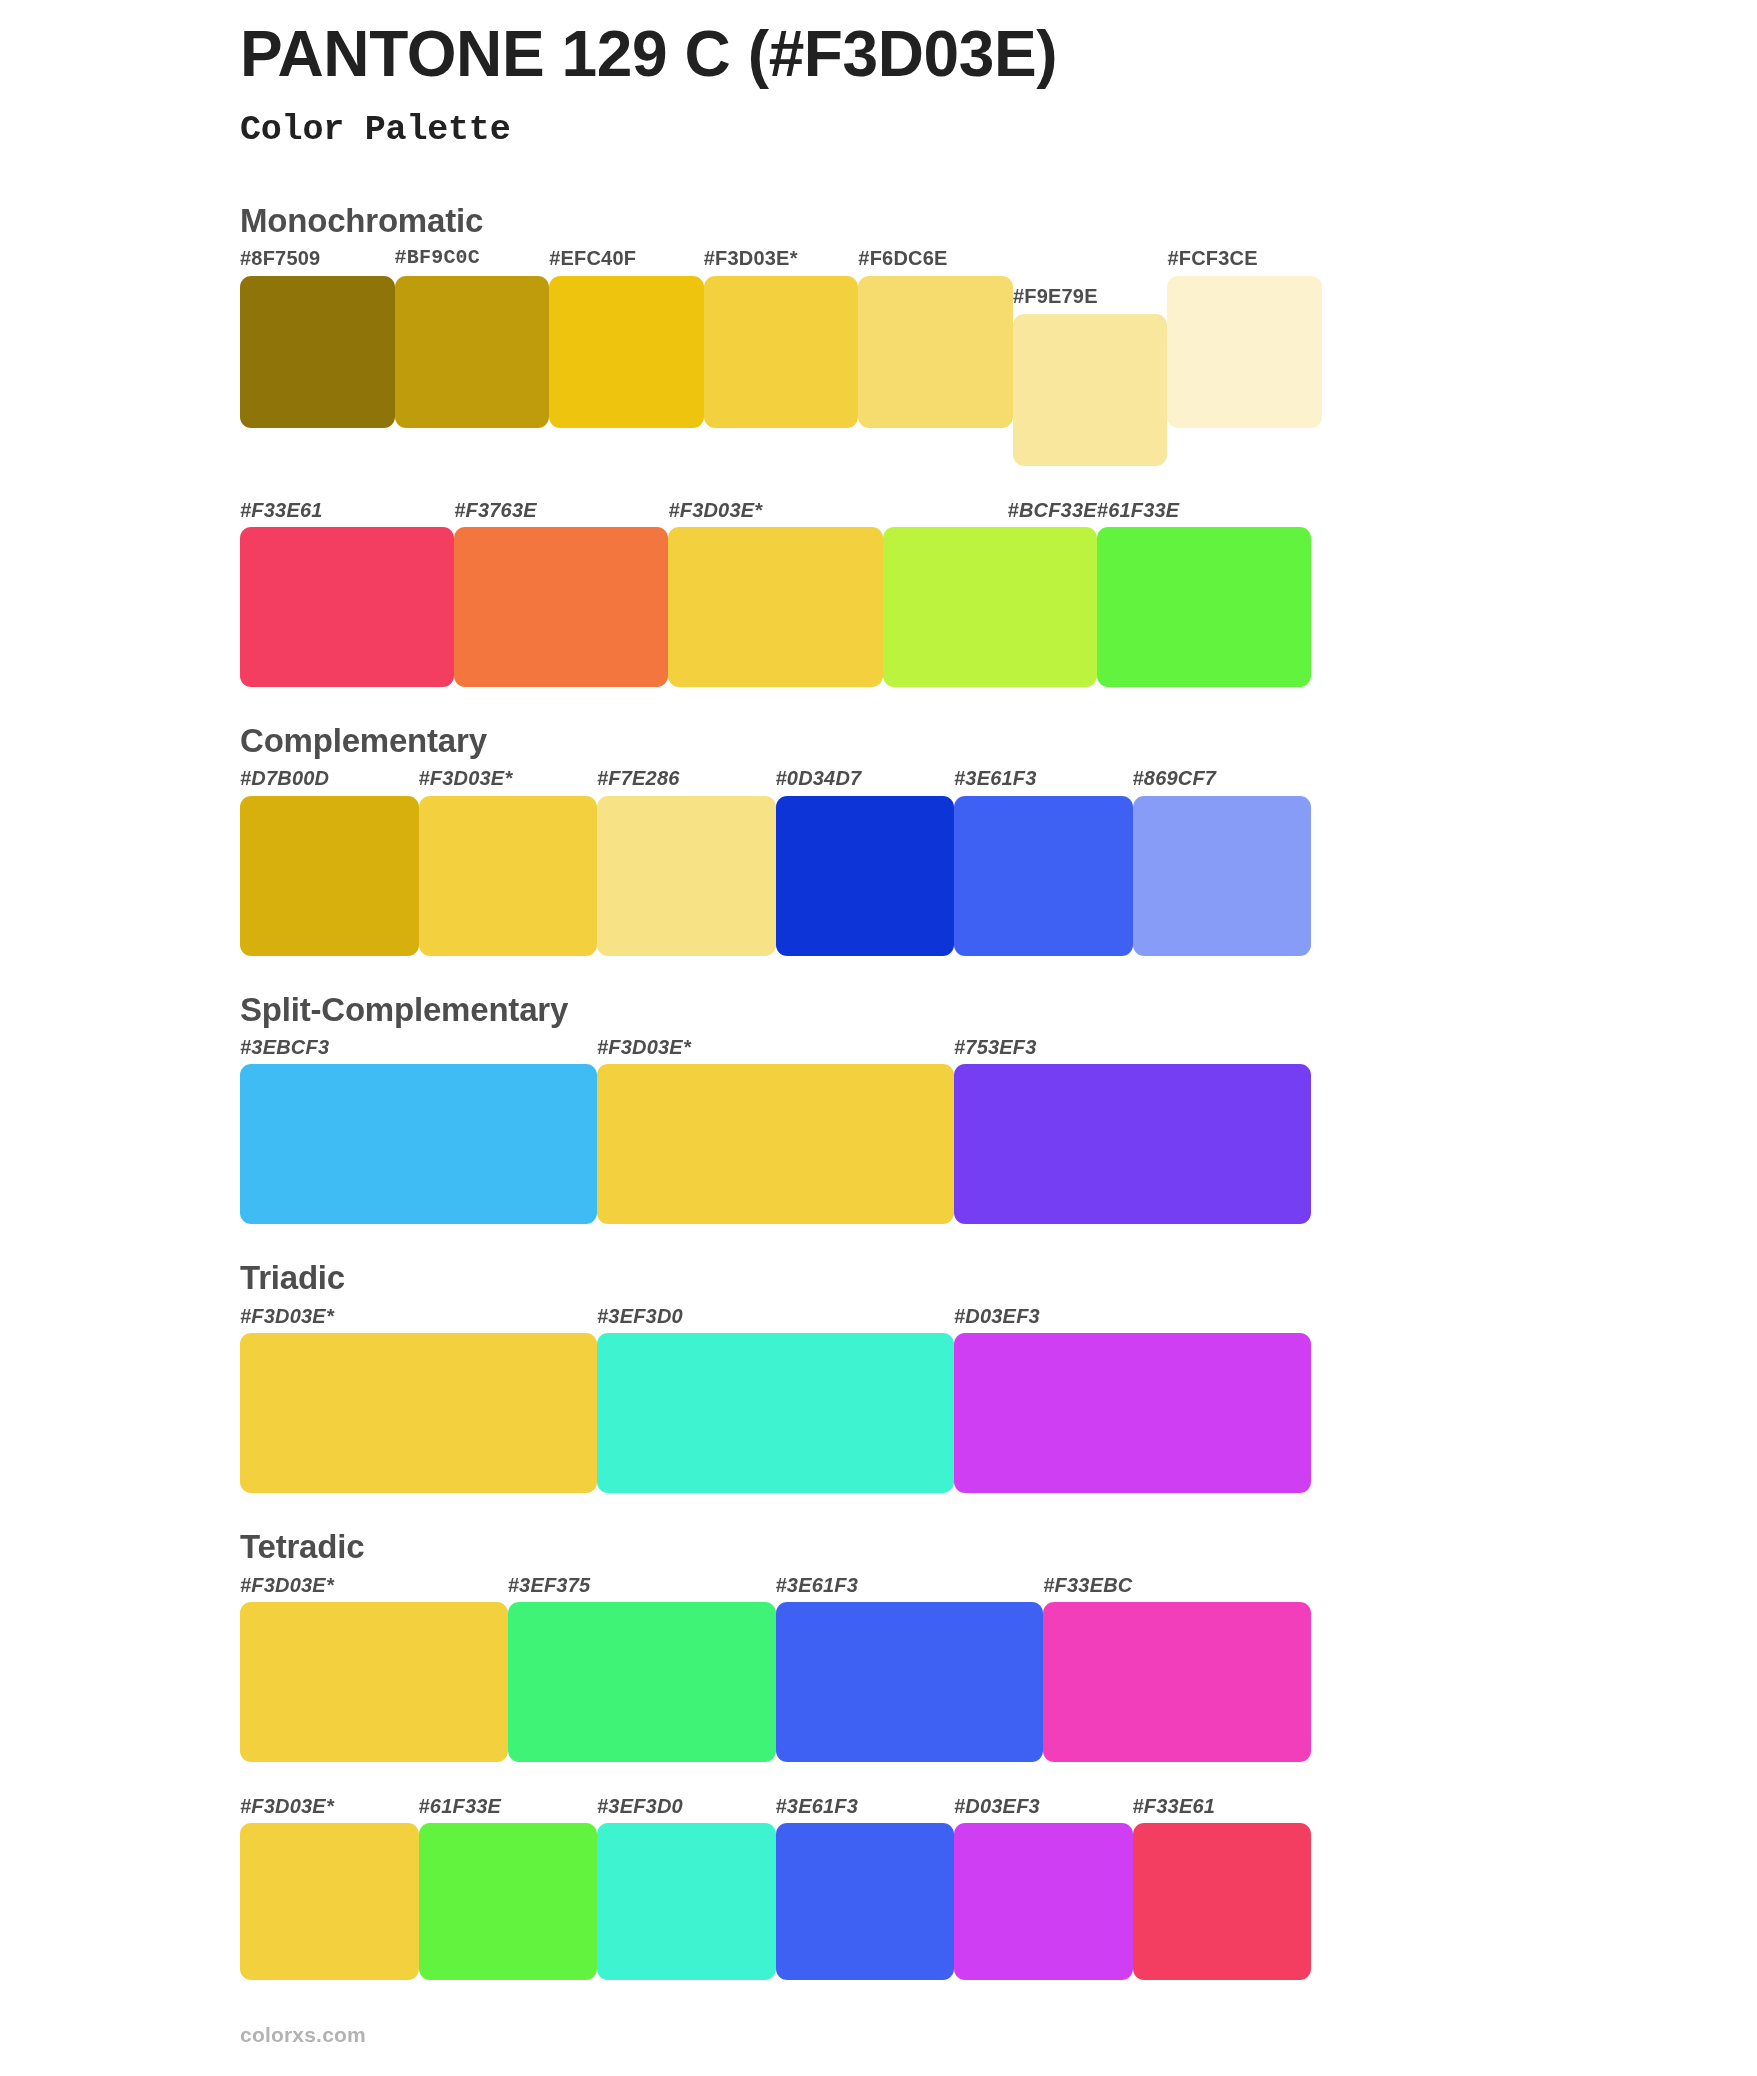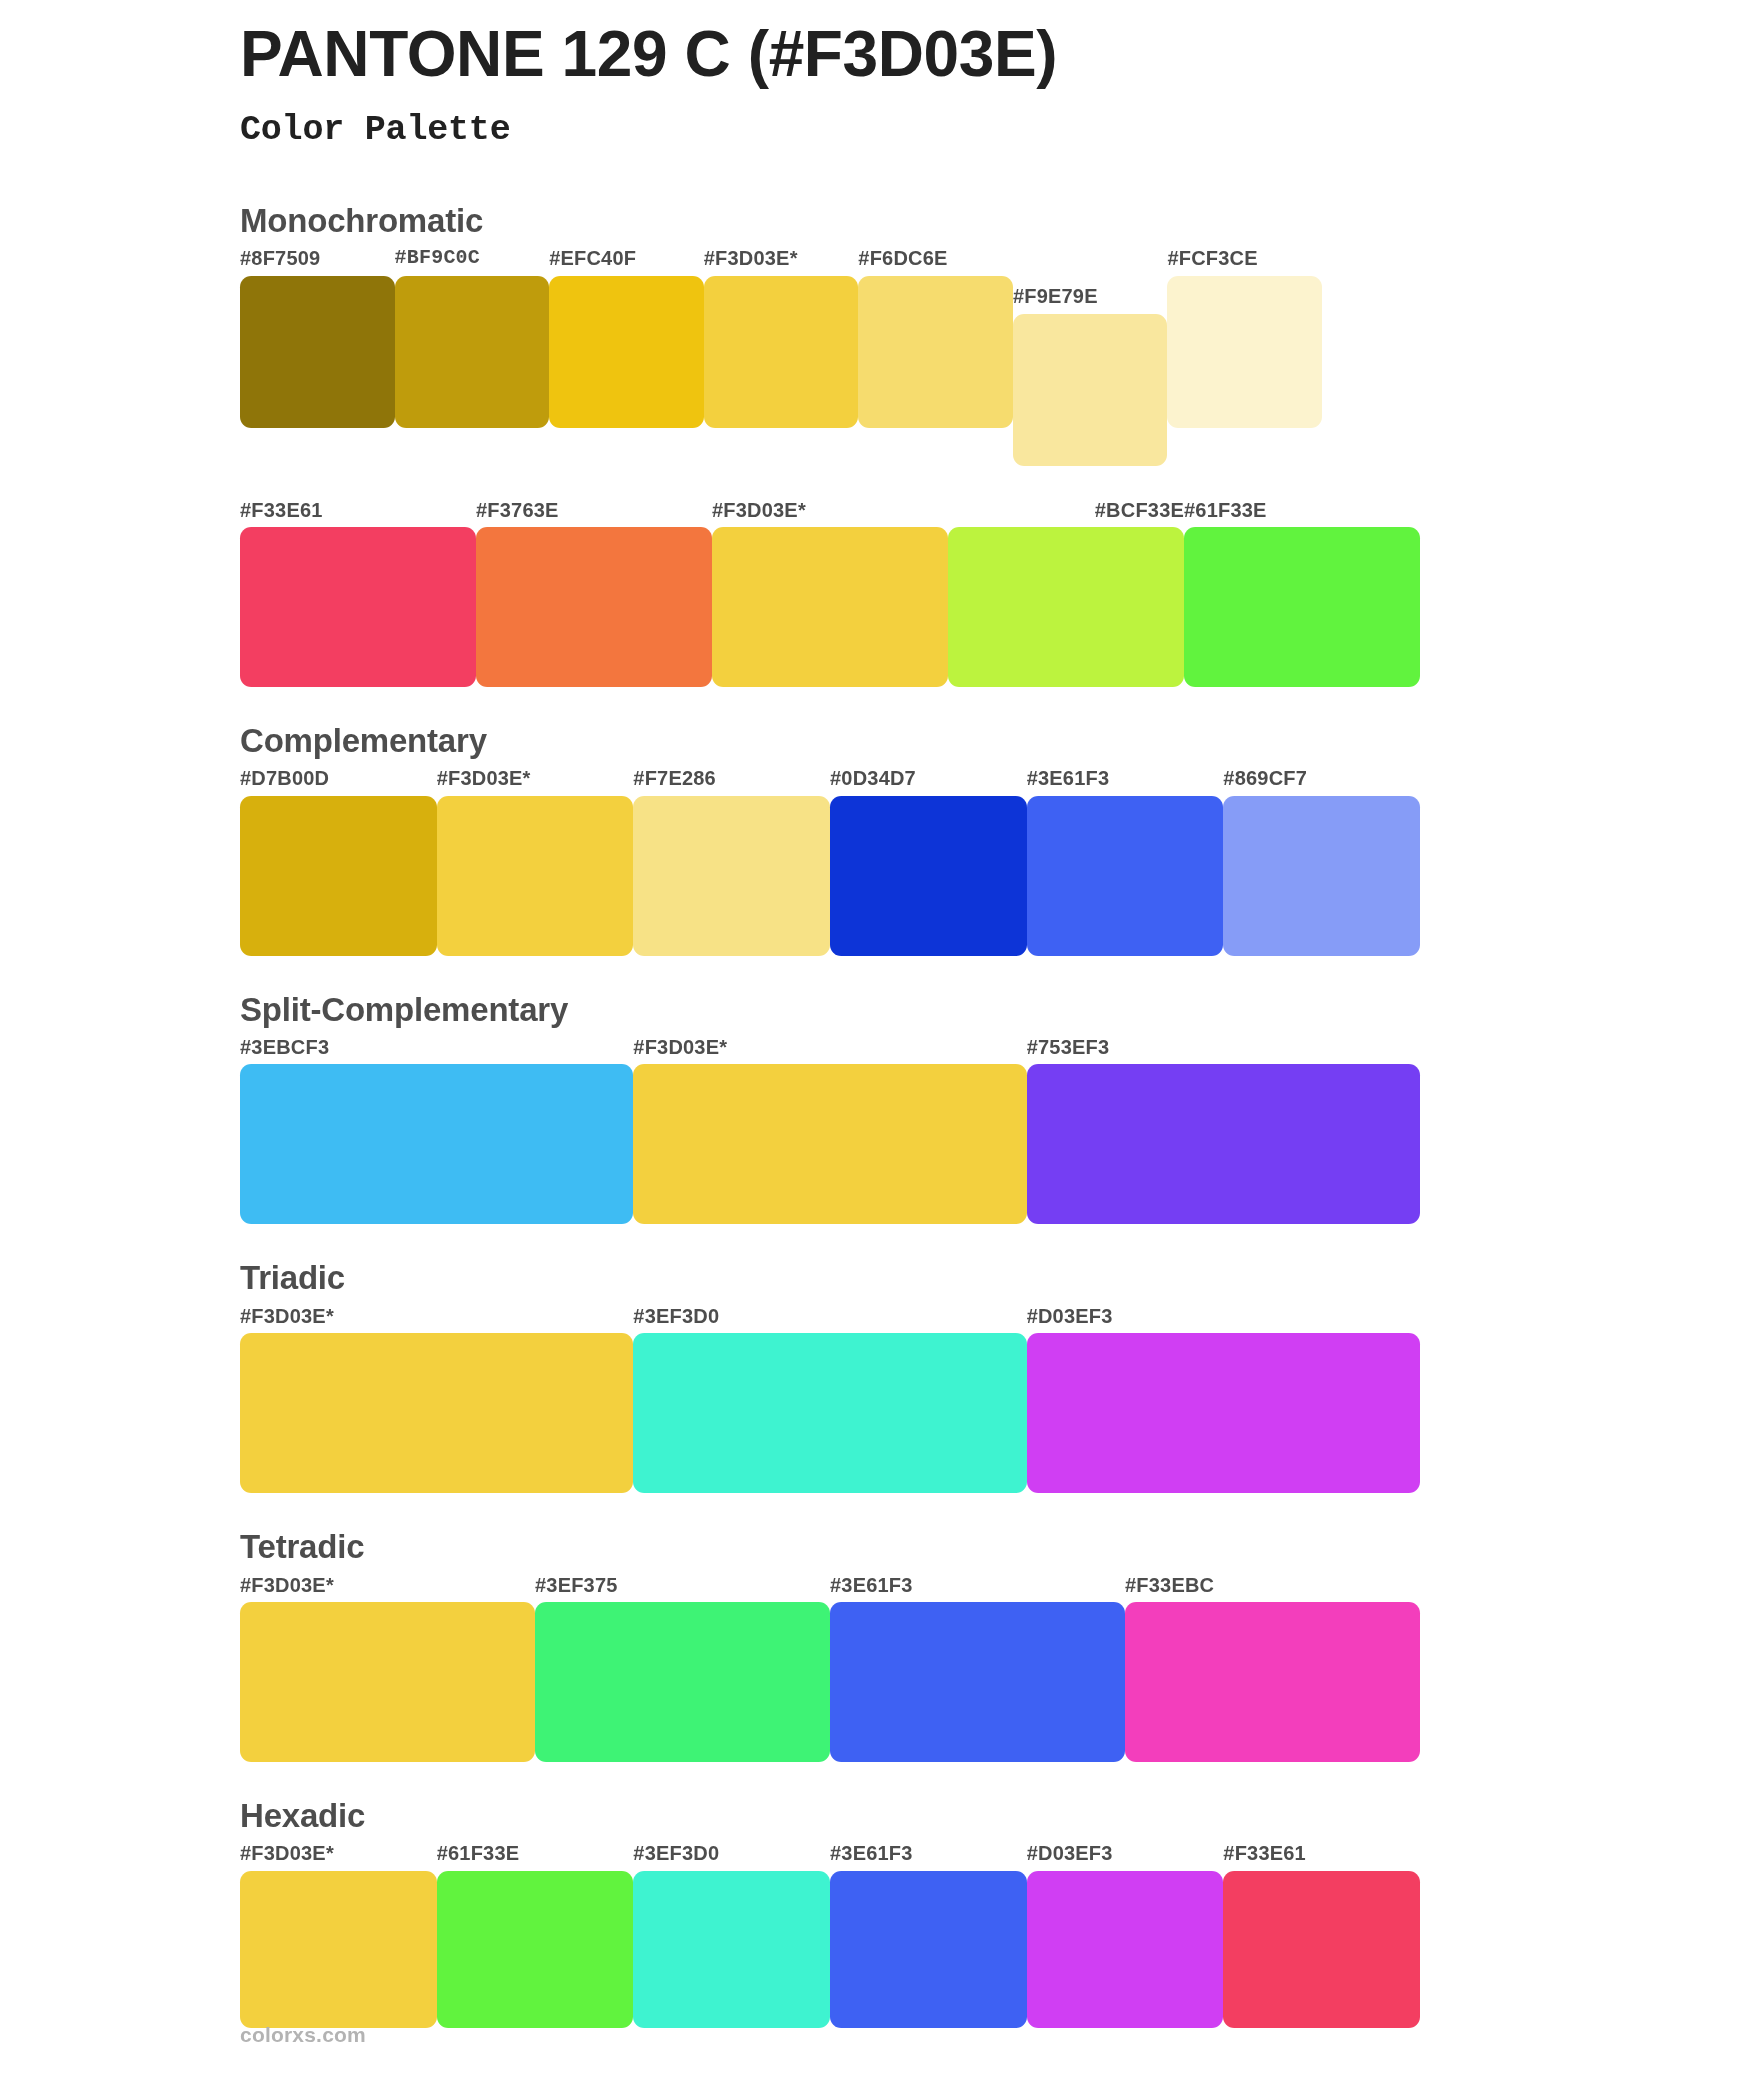--- a/index.html
+++ b/index.html
@@ -92,21 +92,21 @@
   .h-mono   .swatch-chip { height: 152px; }
   .h-ana    .swatch-chip { height: 160px; }
   .h-comp   .swatch-chip { height: 160px; }
   .h-split  .swatch-chip { height: 160px; }
   .h-tri    .swatch-chip { height: 160px; }
   .h-tetra  .swatch-chip { height: 160px; }
   .h-hex    .swatch-chip { height: 157px; }
 
   
   .band-mono  { width: 1082px; }
-  .band-wide  { width: 1180px; }
+  .band-wide  { width: 1071px; font-style: italic; }
 
   
   .footer {
     position: absolute;
     left: 240px;
     bottom: 30px;
   }
   .footer-text {
     font-size: 21px;
     font-weight: bold;
@@ -260,21 +260,20 @@
             <span class="swatch-label">#3E61F3</span>
             <span class="swatch-chip" style="background: rgb(62, 97, 243);"></span>
           </div>
           <div class="swatch" style="flex: 1 1 0px;">
             <span class="swatch-label">#F33EBC</span>
             <span class="swatch-chip" style="background: rgb(243, 62, 188);"></span>
           </div>
         </div>
       </div>
       <div class="section h-hex">
-        <div class="section-title">Hexadic</div>
         <div class="swatch-row band-wide">
           <div class="swatch" style="flex: 1 1 0px;">
             <span class="swatch-label">#F3D03E*</span>
             <span class="swatch-chip" style="background: rgb(243, 208, 62);"></span>
           </div>
           <div class="swatch" style="flex: 1 1 0px;">
             <span class="swatch-label">#61F33E</span>
             <span class="swatch-chip" style="background: rgb(97, 243, 62);"></span>
           </div>
           <div class="swatch" style="flex: 1 1 0px;">

